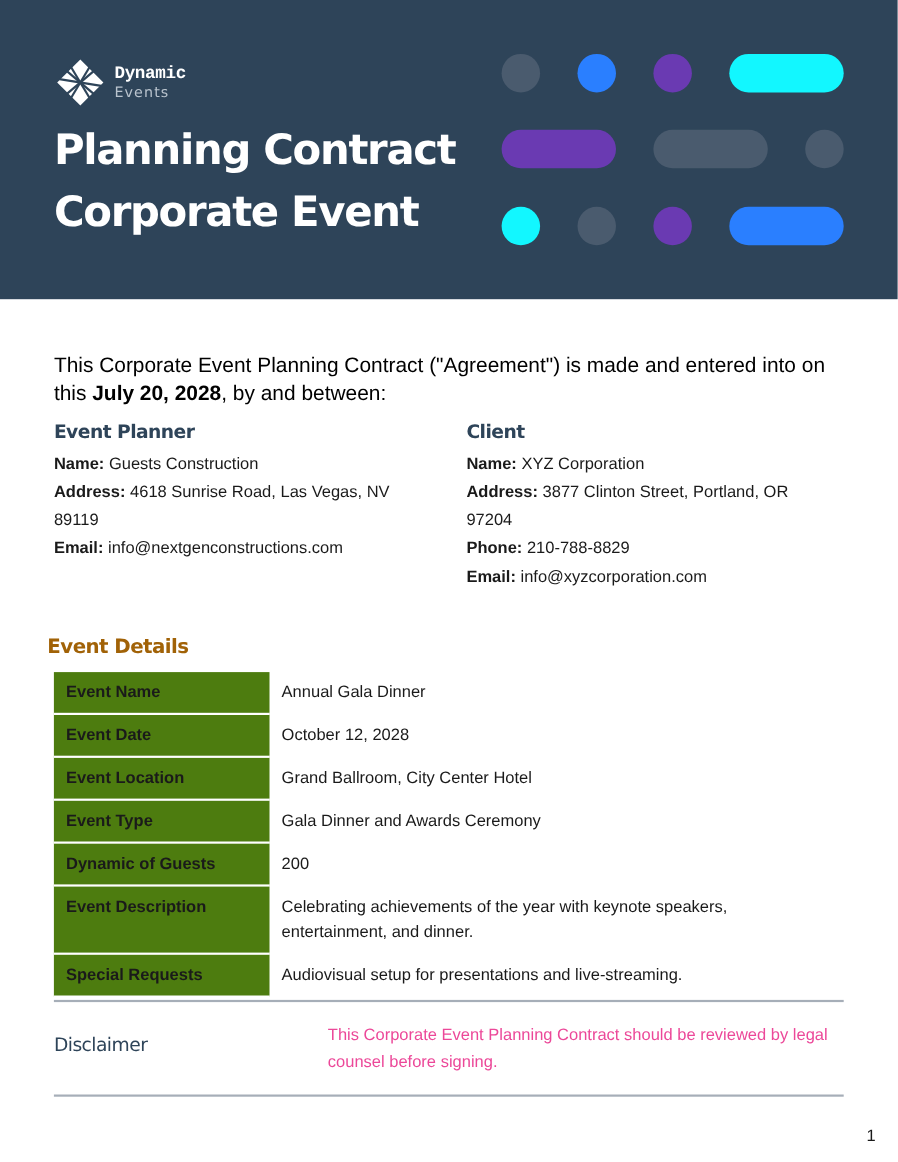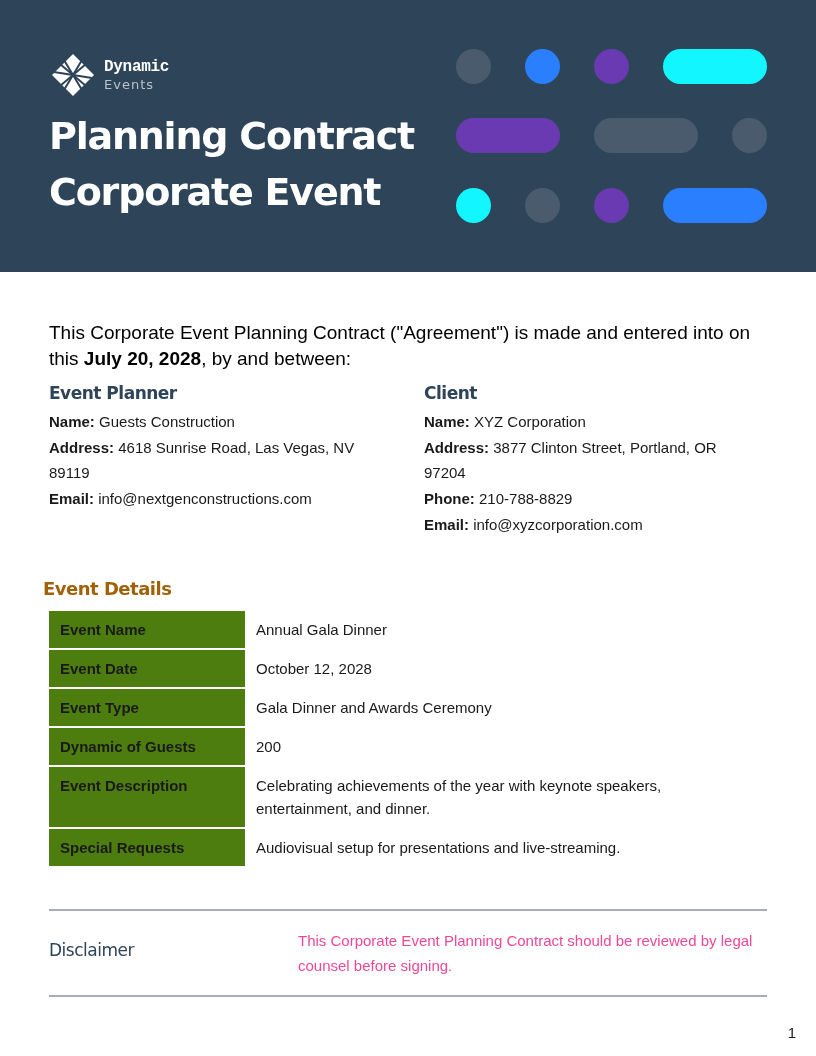--- a/index.html
+++ b/index.html
@@ -96,20 +96,24 @@
   <tbody>
     <tr>
         <td class="k">Event Name</td>
         <td class="v">Annual Gala Dinner</td>
       </tr>
     <tr>
         <td class="k">Event Date</td>
         <td class="v">October 12, 2028</td>
       </tr>
     <tr>
+        <td class="k">Event Location</td>
+        <td class="v">Grand Ballroom, City Center Hotel</td>
+      </tr>
+    <tr>
         <td class="k">Event Type</td>
         <td class="v">Gala Dinner and Awards Ceremony</td>
       </tr>
     <tr>
         <td class="k">Dynamic of Guests</td>
         <td class="v">200</td>
       </tr>
     <tr>
         <td class="k">Event Description</td>
         <td class="v">Celebrating achievements of the year with keynote speakers, entertainment, and dinner.</td>

